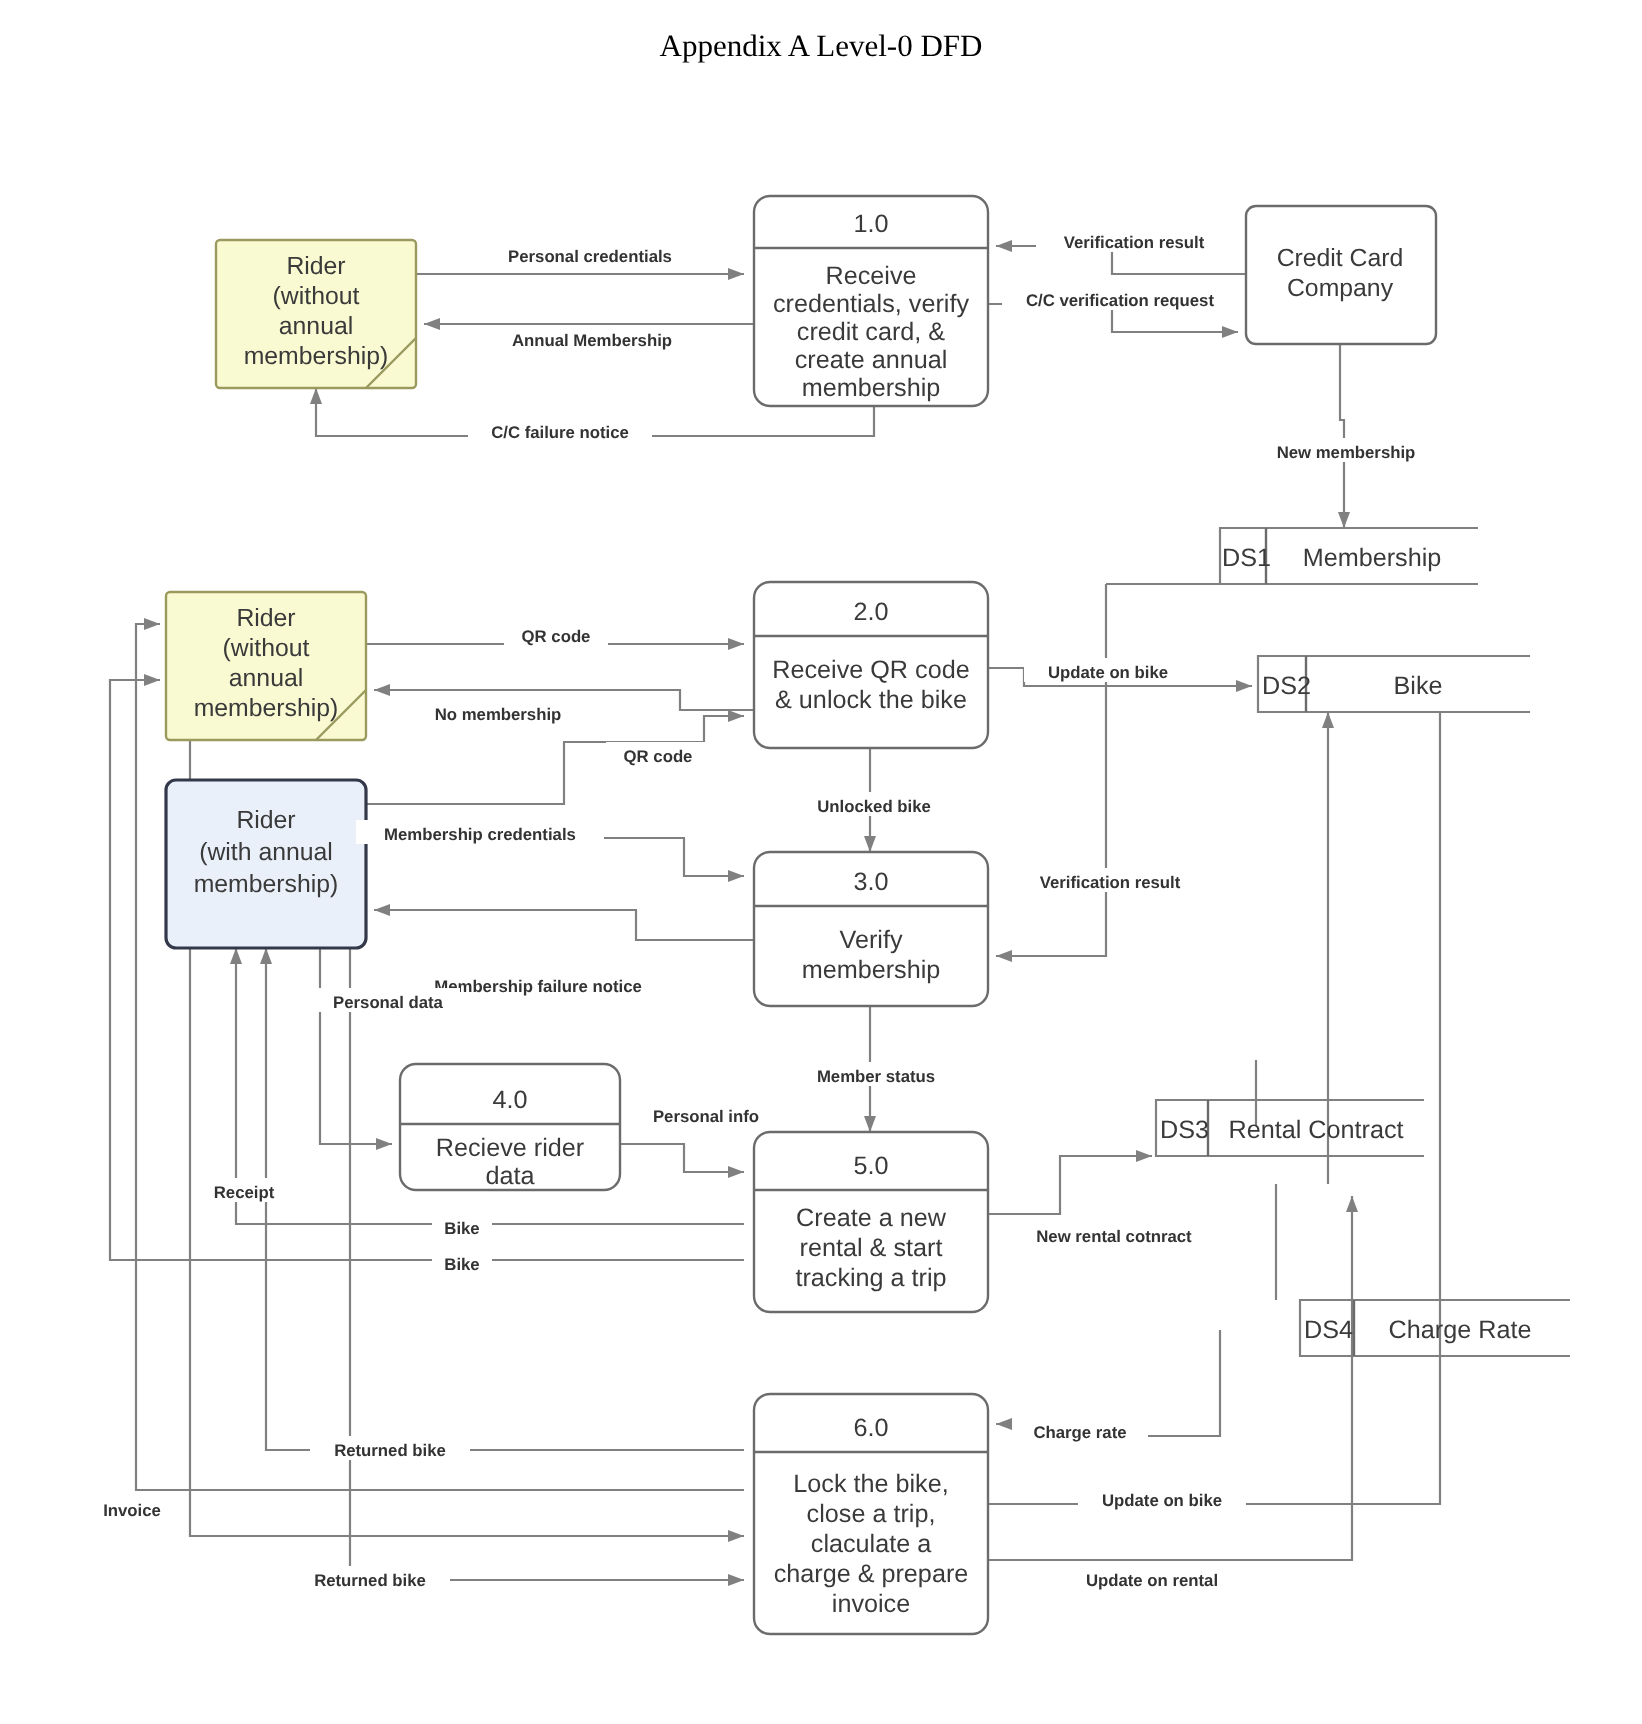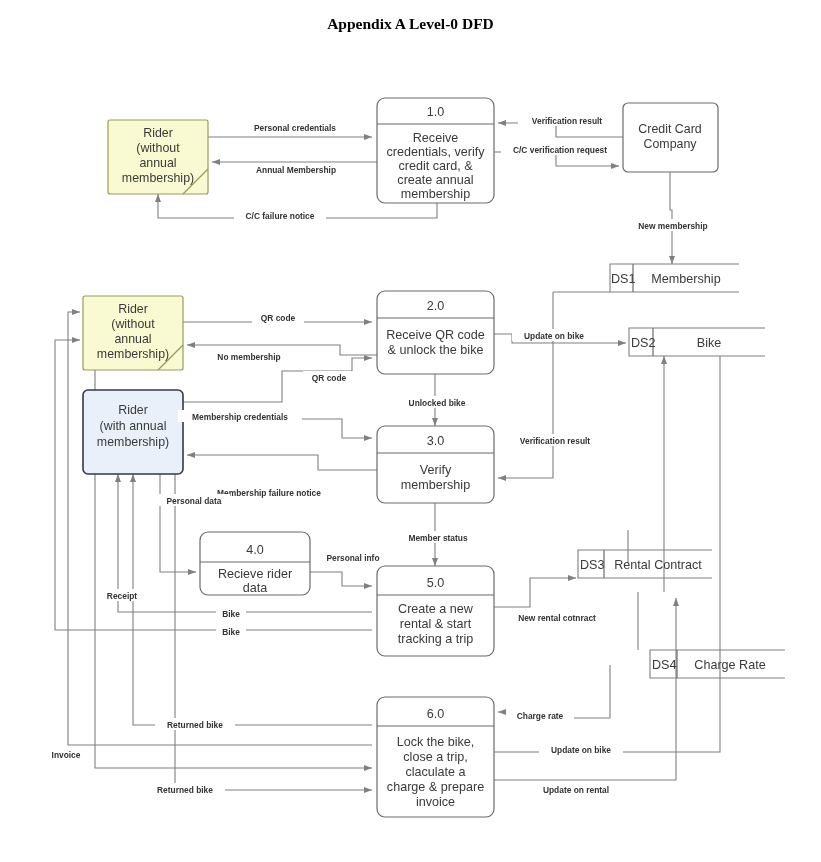--- a/index.html
+++ b/index.html
@@ -1,19 +1,19 @@
 <!DOCTYPE html>
 <html><head>
 <meta charset="utf-8">
 <style>
   html,body{margin:0;padding:0;background:#ffffff;}
   body{width:821px;height:862px;font-family:"Liberation Sans",sans-serif;overflow:hidden;}
   #stage{position:relative;width:821px;height:862px;}
   .title{position:absolute;left:0;top:15px;width:821px;text-align:center;
-         font-family:"Liberation Serif",serif;font-weight:bold;font-size:15.5px;color:#000;}
+         font-family:"Liberation Serif",serif;font-weight:normal;font-size:15.5px;color:#000;}
   svg{position:absolute;left:0;top:0;}
   .ln{fill:none;stroke:#808080;stroke-width:1.1;}
   .ptxt{font-size:12.6px;fill:#3a3a3a;font-family:"Liberation Sans",sans-serif;}
   .dstxt{font-size:12.6px;fill:#3a3a3a;}
   .ent{font-size:12.4px;fill:#3a3a3a;}
   .flab{font-size:8.4px;font-weight:bold;fill:#333;font-family:"Liberation Sans",sans-serif;}
 </style>
 </head>
 <body>
 

